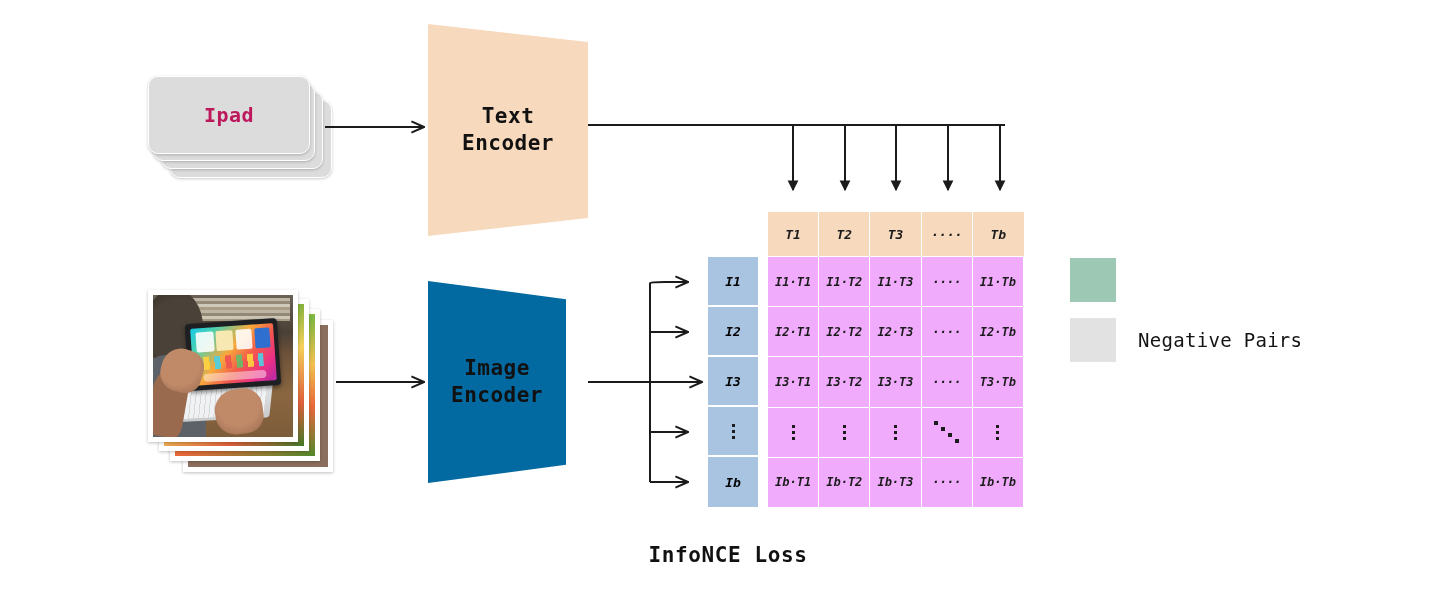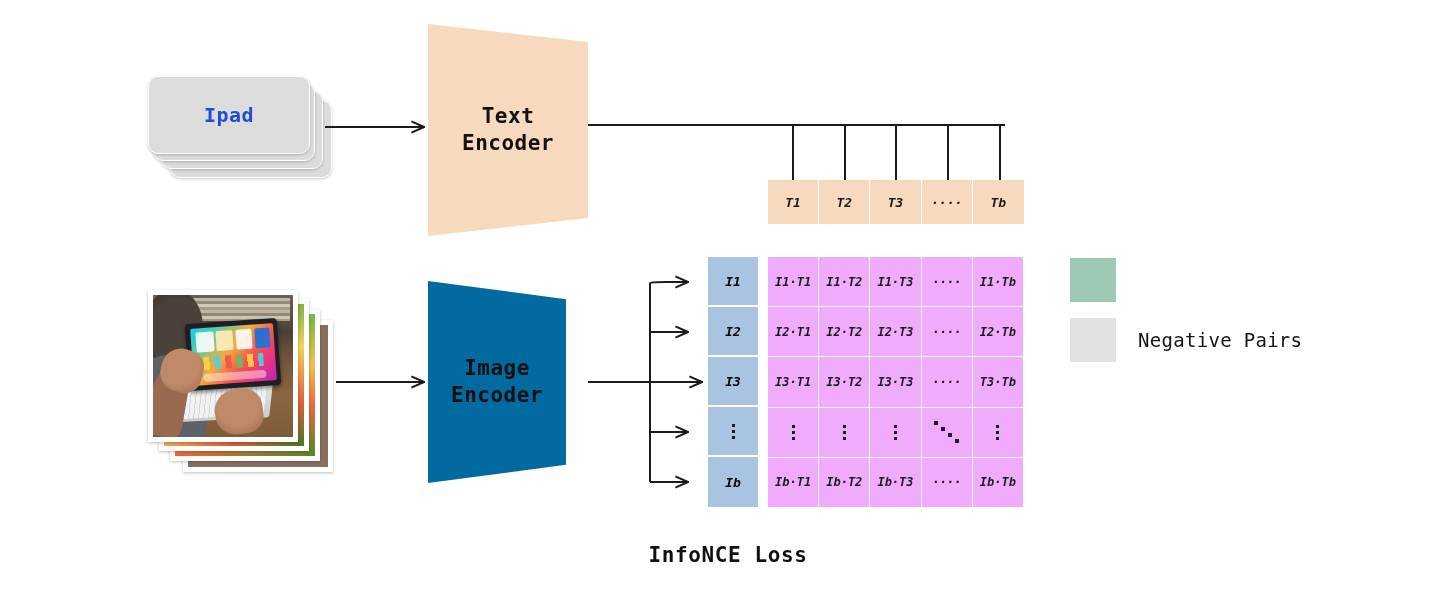--- a/index.html
+++ b/index.html
@@ -19,21 +19,21 @@
     position:absolute;width:162px;height:78px;
     background:#dcdcdc;border-radius:10px;
     box-shadow:0 1px 3px rgba(0,0,0,0.22);
     border:1px solid #ffffff;
     box-sizing:border-box;
   }
   .card.c3{left:22px;top:24px;}
   .card.c2{left:13px;top:15px;}
   .card.c1{left:5px;top:7px;}
   .card.c0{left:0px;top:0px;display:flex;align-items:center;justify-content:center;}
-  .card-label{font-size:20px;font-weight:700;color:#1d4ed8;letter-spacing:0.5px;}
+  .card-label{font-size:20px;font-weight:700;color:#be185d;letter-spacing:0.5px;}
 
   
   #image-stack{left:148px;top:290px;width:200px;height:182px;}
   .photo{
     position:absolute;width:150px;height:152px;
     border:5px solid #ffffff;box-sizing:border-box;
     box-shadow:0 1px 3px rgba(0,0,0,0.25);
     overflow:hidden;
   }
   .photo.p3{left:35px;top:30px;background:#8a6f5e;}
@@ -96,21 +96,21 @@
   }
   #text-encoder{left:428px;top:24px;width:160px;height:212px;
      background:#f7d9bd;
      clip-path:polygon(0% 0%,100% 8.5%,100% 91.5%,0% 100%);}
   #image-encoder{left:428px;top:281px;width:138px;height:202px;
      background:#0369a1;
      clip-path:polygon(0% 0%,100% 9%,100% 91%,0% 100%);}
   .enc-label{white-space:pre-line;}
 
   
-  #t-header{left:768px;top:180px;display:flex;}
+  #t-header{left:768px;top:212px;display:flex;}
   .tcell{
     width:51.2px;height:44px;background:#f7d9bd;
     border-right:1px solid #ffffff;
     display:flex;align-items:center;justify-content:center;
     font-size:13px;font-style:italic;font-weight:700;color:#1b1b1b;
     box-sizing:border-box;
   }
   .tcell:last-child{border-right:none;}
 
   #i-header{left:708px;top:257px;}

